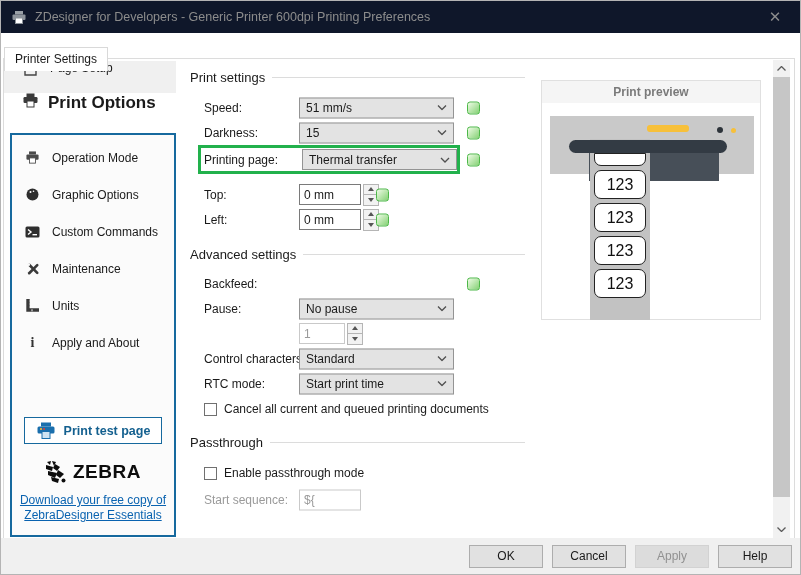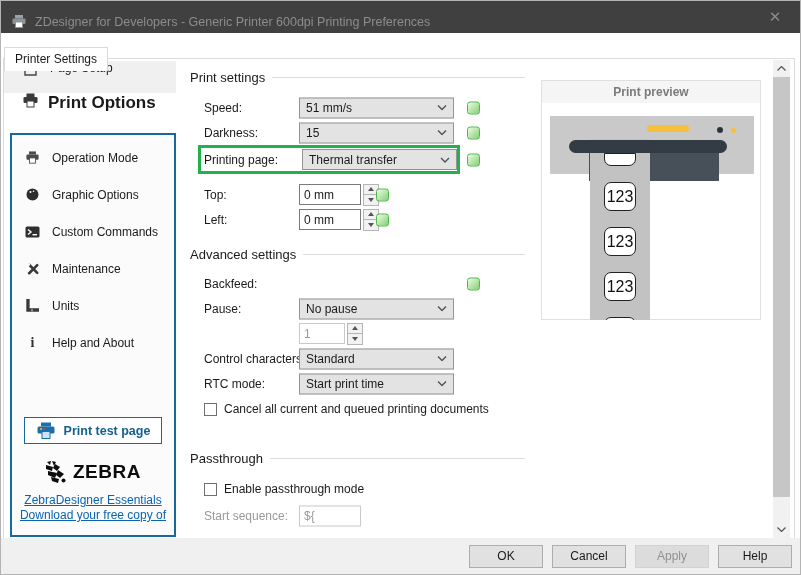--- a/index.html
+++ b/index.html
@@ -6,21 +6,21 @@
   html,body { width: 801px; height: 575px; }
   body {
     font-family: "Liberation Sans", "DejaVu Sans", sans-serif;
     font-size: 12px; color: #1a1a1a; background: #fff;
   }
   .dialog { position: relative; width: 801px; height: 575px; background: #fff;
             border: 1px solid #b4b4b4; overflow: hidden; }
 
   
   .titlebar { position: absolute; top: 0; left: 0; right: 0; height: 32px;
-              background: #404040; display: flex; align-items: flex-end; padding: 4px 10px; }
+              background: #0f172a; display: flex; align-items: center; padding: 4px 10px; }
   .titlebar .ttl { color: #8c8c8c; font-size: 12.5px; margin-left: 8px; }
   .close-btn { position: absolute; right: 14px; top: 6px; width: 22px; height: 20px;
                color: #8c8c8c; font-size: 15px; text-align: center; line-height: 20px; cursor: default; }
 
   
   .tabstrip { position: absolute; top: 34px; left: 0; right: 0; height: 23px; }
   .tab { position: absolute; left: 3px; top: 12px; height: 24px; padding: 0 10px;
          background: #fff; border: 1px solid #d9d9d9; border-bottom: none;
          line-height: 22px; z-index: 3; }
 
@@ -92,21 +92,21 @@
              border: 1px solid #e0e0e0; background: #fff; }
   .pv-head { height: 22px; background: #f5f5f5; text-align: center; line-height: 22px;
              font-weight: bold; color: #7a7a7a; }
   .pv-canvas { position: relative; width: 100%; height: 217px; overflow: hidden; }
   .pr-body { position: absolute; left: 8px; top: 13px; width: 204px; height: 58px; background: #c9c9c9; }
   .pr-sub  { position: absolute; left: 47px; top: 48px; width: 130px; height: 30px; background: #474f58; z-index: 1; }
   .pr-strip{ position: absolute; left: 48px; top: 36px; width: 60px; height: 195px; background: #c2c2c2; z-index: 2;
              clip-path: polygon(0 0,100% 0,100% 97%,95% 100%,90% 97%,85% 100%,80% 97%,75% 100%,70% 97%,65% 100%,60% 97%,55% 100%,50% 97%,45% 100%,40% 97%,35% 100%,30% 97%,25% 100%,20% 97%,15% 100%,10% 97%,5% 100%,0 97%); }
   .pr-bar  { position: absolute; left: 27px; top: 37px; width: 158px; height: 13px; background: #333b44;
              border-radius: 7px; z-index: 3; }
-  .pv-label { width: 32px; height: 29px; margin: 16px auto 0 auto; background: #fff;
+  .pv-label { width: 52px; height: 29px; margin: 4px auto 0 auto; background: #fff;
               border: 1px solid #222; border-radius: 7px; display: flex; align-items: center;
               justify-content: center; font-size: 16px; color: #111; }
   .pv-label.first { height: 13px; margin-top: 0; border-top-left-radius: 0; border-top-right-radius: 0; }
   .pr-strip-inner { padding-top: 14px; }
   .pr-yellow { position: absolute; left: 105px; top: 22px; width: 42px; height: 7px;
                background: #f7c03a; border-radius: 3px; z-index: 1; }
   .pr-dot1 { position: absolute; left: 175px; top: 24px; width: 6px; height: 6px; border-radius: 50%;
              background: #2d333a; z-index: 1; }
   .pr-dot2 { position: absolute; left: 189px; top: 25px; width: 5px; height: 5px; border-radius: 50%;
              background: #f7c03a; z-index: 1; }
@@ -223,21 +223,21 @@
             <svg width="13" height="14" viewBox="0 0 13 14">
               <path d="M2 0 v11 h11" fill="none" stroke="#3a3a3a" stroke-width="3.4"></path>
               <path d="M3.7 2 h2 M3.7 5 h2 M3.7 8 h2 M6 10.3 v2" stroke="#fbfbfb" stroke-width="1"></path>
             </svg>
           </span>
           <span class="lb">Units</span>
         </div>
 
         <div class="nav-item">
           <span class="ic" style="font-family:'Liberation Serif',serif;font-weight:bold;font-size:14px;color:#333;">i</span>
-          <span class="lb">Help and About</span>
+          <span class="lb">Apply and About</span>
         </div>
 
       </div>
 
       <div class="print-test">
         <span>
           <svg width="20" height="17" viewBox="0 0 20 17">
             <rect x="5" y="0.5" width="10" height="4" fill="#1a6fad"></rect>
             <rect x="1.5" y="4.5" width="17" height="7" rx="1.5" fill="#1a6fad"></rect>
             <circle cx="5" cy="7" r="1.1" fill="#f2b632"></circle>
@@ -260,22 +260,22 @@
               <path d="M13 9 l6 4 l-4 4 l-4 -3 z"></path>
               <path d="M6 16 l8 2 l-1 4 l-6 -2 z"></path>
               <circle cx="18.5" cy="19.5" r="2"></circle>
             </g>
           </svg>
         </span>
         <span class="word">ZEBRA</span>
       </div>
 
       <div class="dl-link">
+        <div>Download your free copy of</div>
         <div>ZebraDesigner Essentials</div>
-        <div>Download your free copy of</div>
       </div>
     </div>
 
     <div class="form">
 
       <div class="ghead">
         <span>Print settings</span>
         <div class="rule"></div>
       </div>
 
@@ -405,21 +405,21 @@
               <polyline points="1,1 5,5 9,1" fill="none" stroke="#505050" stroke-width="1.3"></polyline>
             </svg>
         </div>
       </div>
 
       <div class="frow" style="height:20px;margin-top:3px;">
         <span class="chk"></span>
         <span>Cancel all current and queued printing documents</span>
       </div>
 
-      <div class="ghead" style="margin-top:32px;align-items:center;">
+      <div class="ghead" style="margin-top:16px;align-items:center;">
         <span>Passthrough</span>
         <div class="rule"></div>
       </div>
 
       <div class="frow" style="height:20px;margin-top:13px;">
         <span class="chk"></span>
         <span>Enable passthrough mode</span>
       </div>
 
       <div class="frow" style="margin-top:4px;">

